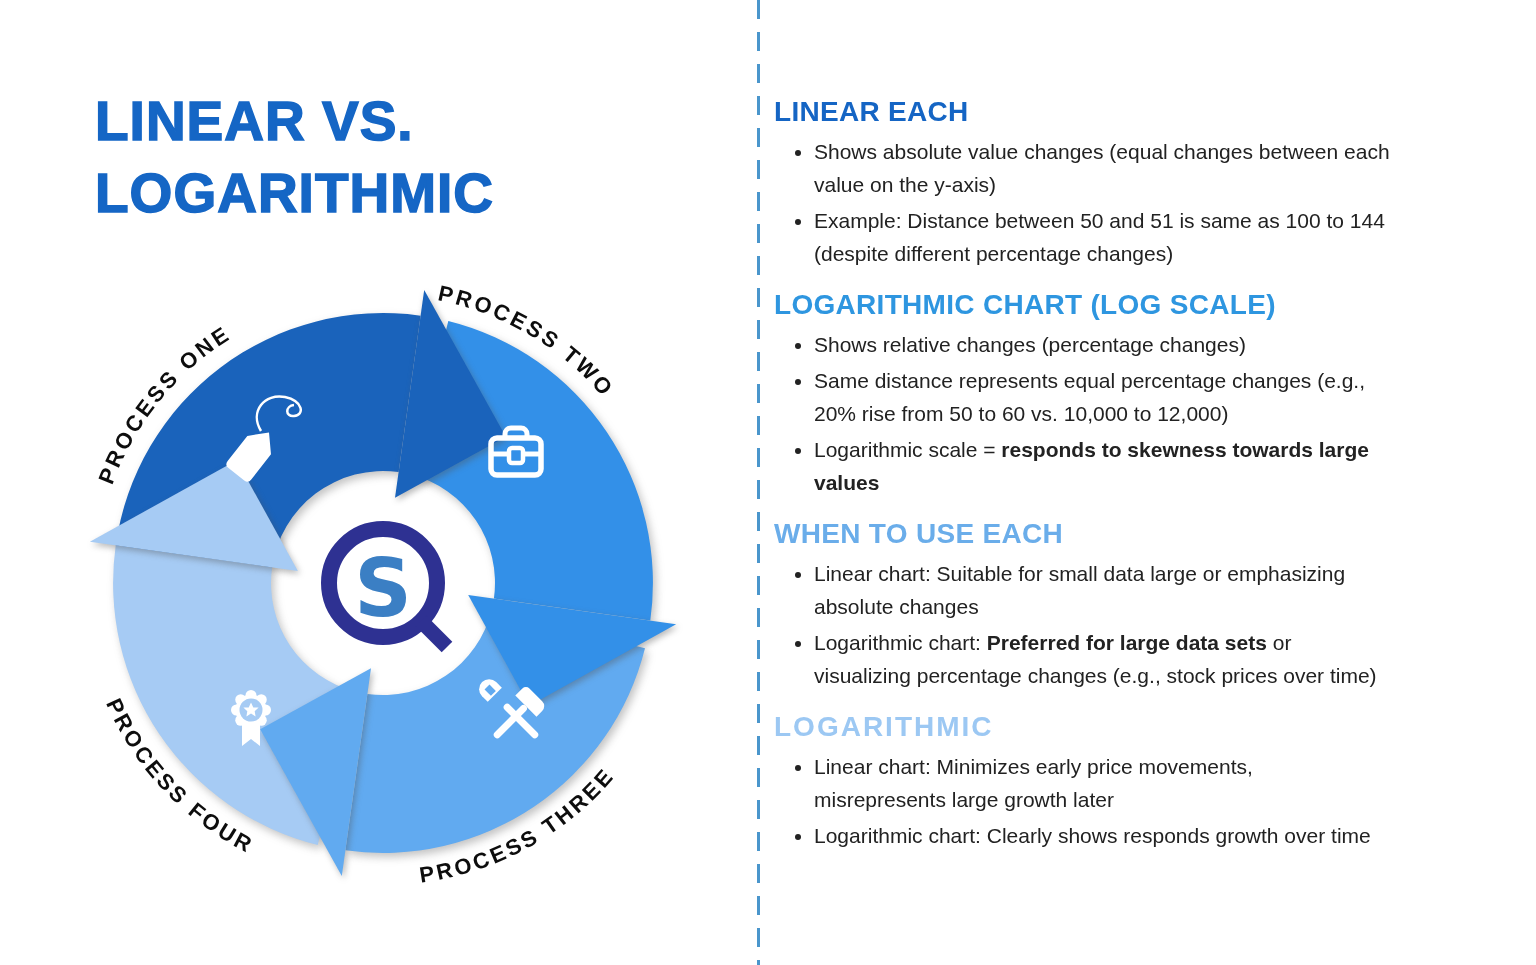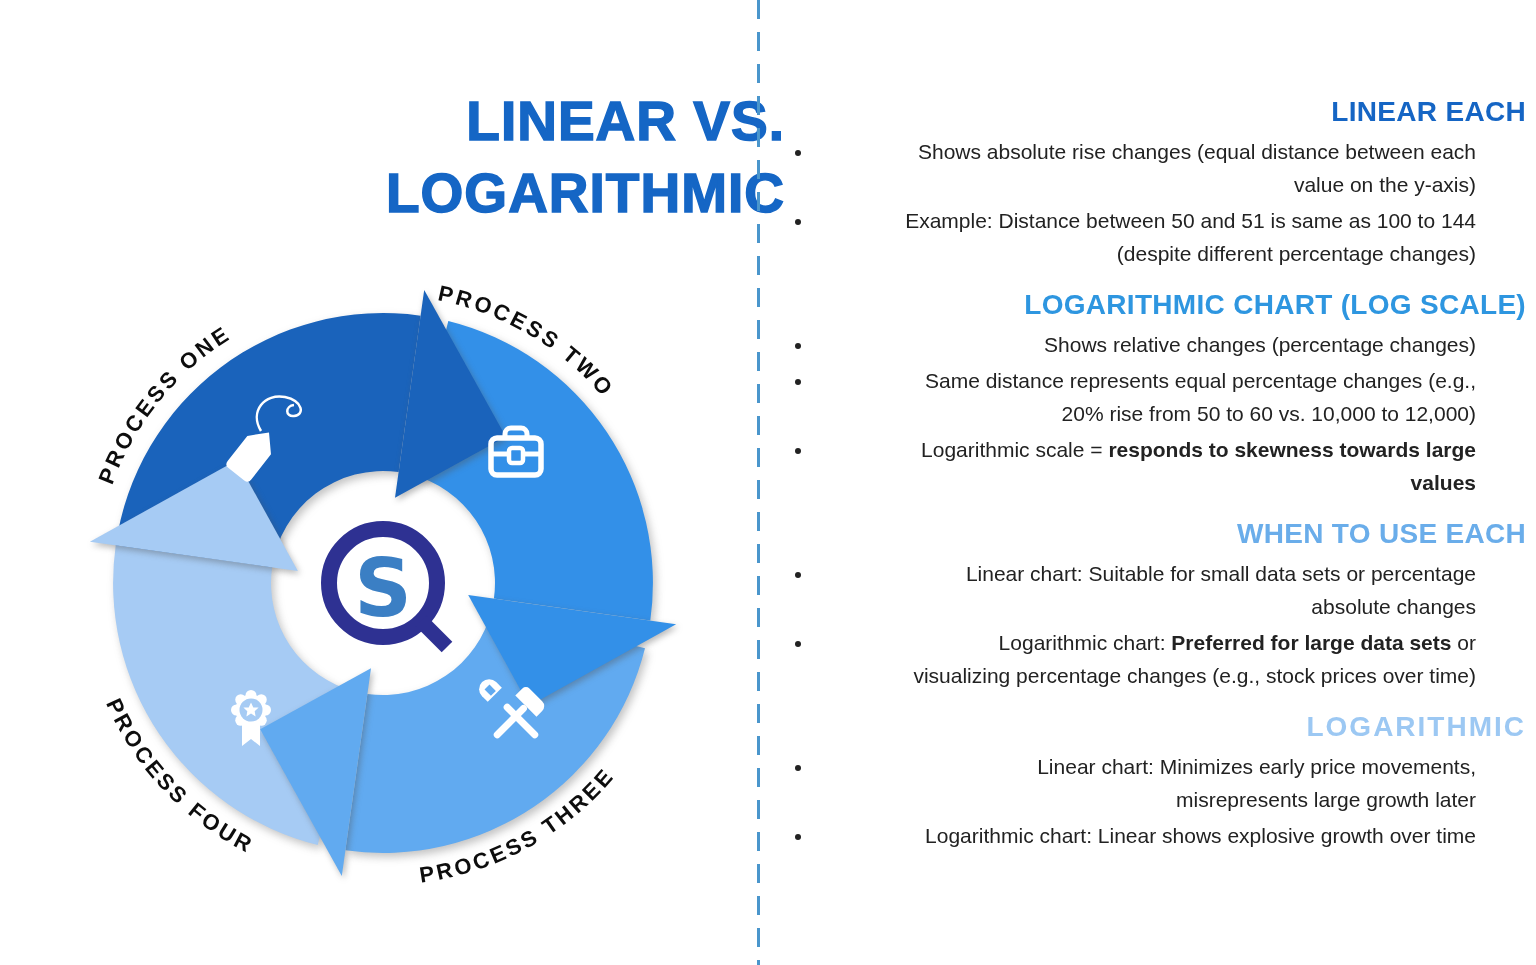--- a/index.html
+++ b/index.html
@@ -1,17 +1,17 @@
 <!DOCTYPE html>
 <html><head>
 <meta charset="utf-8">
 <style>
   html,body{margin:0;padding:0;background:#ffffff;}
   .canvas{position:relative;width:1536px;height:965px;background:#ffffff;overflow:hidden;
-          font-family:"Liberation Sans",sans-serif;text-align:right;}
+          font-family:"Liberation Sans",sans-serif;}
 
   
   .title{position:absolute;left:95px;top:86px;width:690px;color:#1566c5;
          font-size:55px;font-weight:700;line-height:1.3;letter-spacing:1px;
          -webkit-text-stroke:1.5px #1566c5;}
 
   
   .divider{position:absolute;left:757px;top:0;width:3px;height:965px;
            background:repeating-linear-gradient(to bottom,#4a96cc 0 19px,transparent 19px 32px);}
 
@@ -119,51 +119,51 @@
       <text x="345" y="340" class="logo-s" text-anchor="middle" dominant-baseline="central" fill="#3b7fc4">S</text>
     </g>
   </svg>
 
   <div class="divider"></div>
 
   <div class="right" id="sections">
     <section class="section">
       <h2 style="color: rgb(21, 101, 196);">LINEAR EACH</h2>
       <ul>
-          <li><span>Shows absolute rise changes (equal distance between each
+          <li><span>Shows absolute value changes (equal changes between each
 value on the y-axis)</span></li>
           <li><span>Example: Distance between 50 and 51 is same as 100 to 144
 (despite different percentage changes)</span></li>
         </ul>
     </section>
 
     <section class="section">
       <h2 style="color: rgb(46, 150, 224);">LOGARITHMIC CHART (LOG SCALE)</h2>
       <ul>
           <li><span>Shows relative changes (percentage changes)</span></li>
           <li><span>Same distance represents equal percentage changes (e.g.,
 20% rise from 50 to 60 vs. 10,000 to 12,000)</span></li>
           <li><span>Logarithmic scale = </span><span class="b">responds to skewness towards large
 values</span></li>
         </ul>
     </section>
 
     <section class="section">
       <h2 style="color: rgb(106, 173, 234);">WHEN TO USE EACH</h2>
       <ul>
-          <li><span>Linear chart: Suitable for small data sets or percentage
+          <li><span>Linear chart: Suitable for small data large or emphasizing
 absolute changes</span></li>
           <li><span>Logarithmic chart: </span><span class="b">Preferred for large data sets</span><span> or
 visualizing percentage changes (e.g., stock prices over time)</span></li>
         </ul>
     </section>
 
     <section class="section">
       <h2 style="color: rgb(156, 200, 243);">LOGARITHMIC</h2>
       <ul>
           <li><span>Linear chart: Minimizes early price movements,
 misrepresents large growth later</span></li>
-          <li><span>Logarithmic chart: Linear shows explosive growth over time</span></li>
+          <li><span>Logarithmic chart: Clearly shows responds growth over time</span></li>
         </ul>
     </section>
   </div>
 
 </div>
 
 </body></html>

